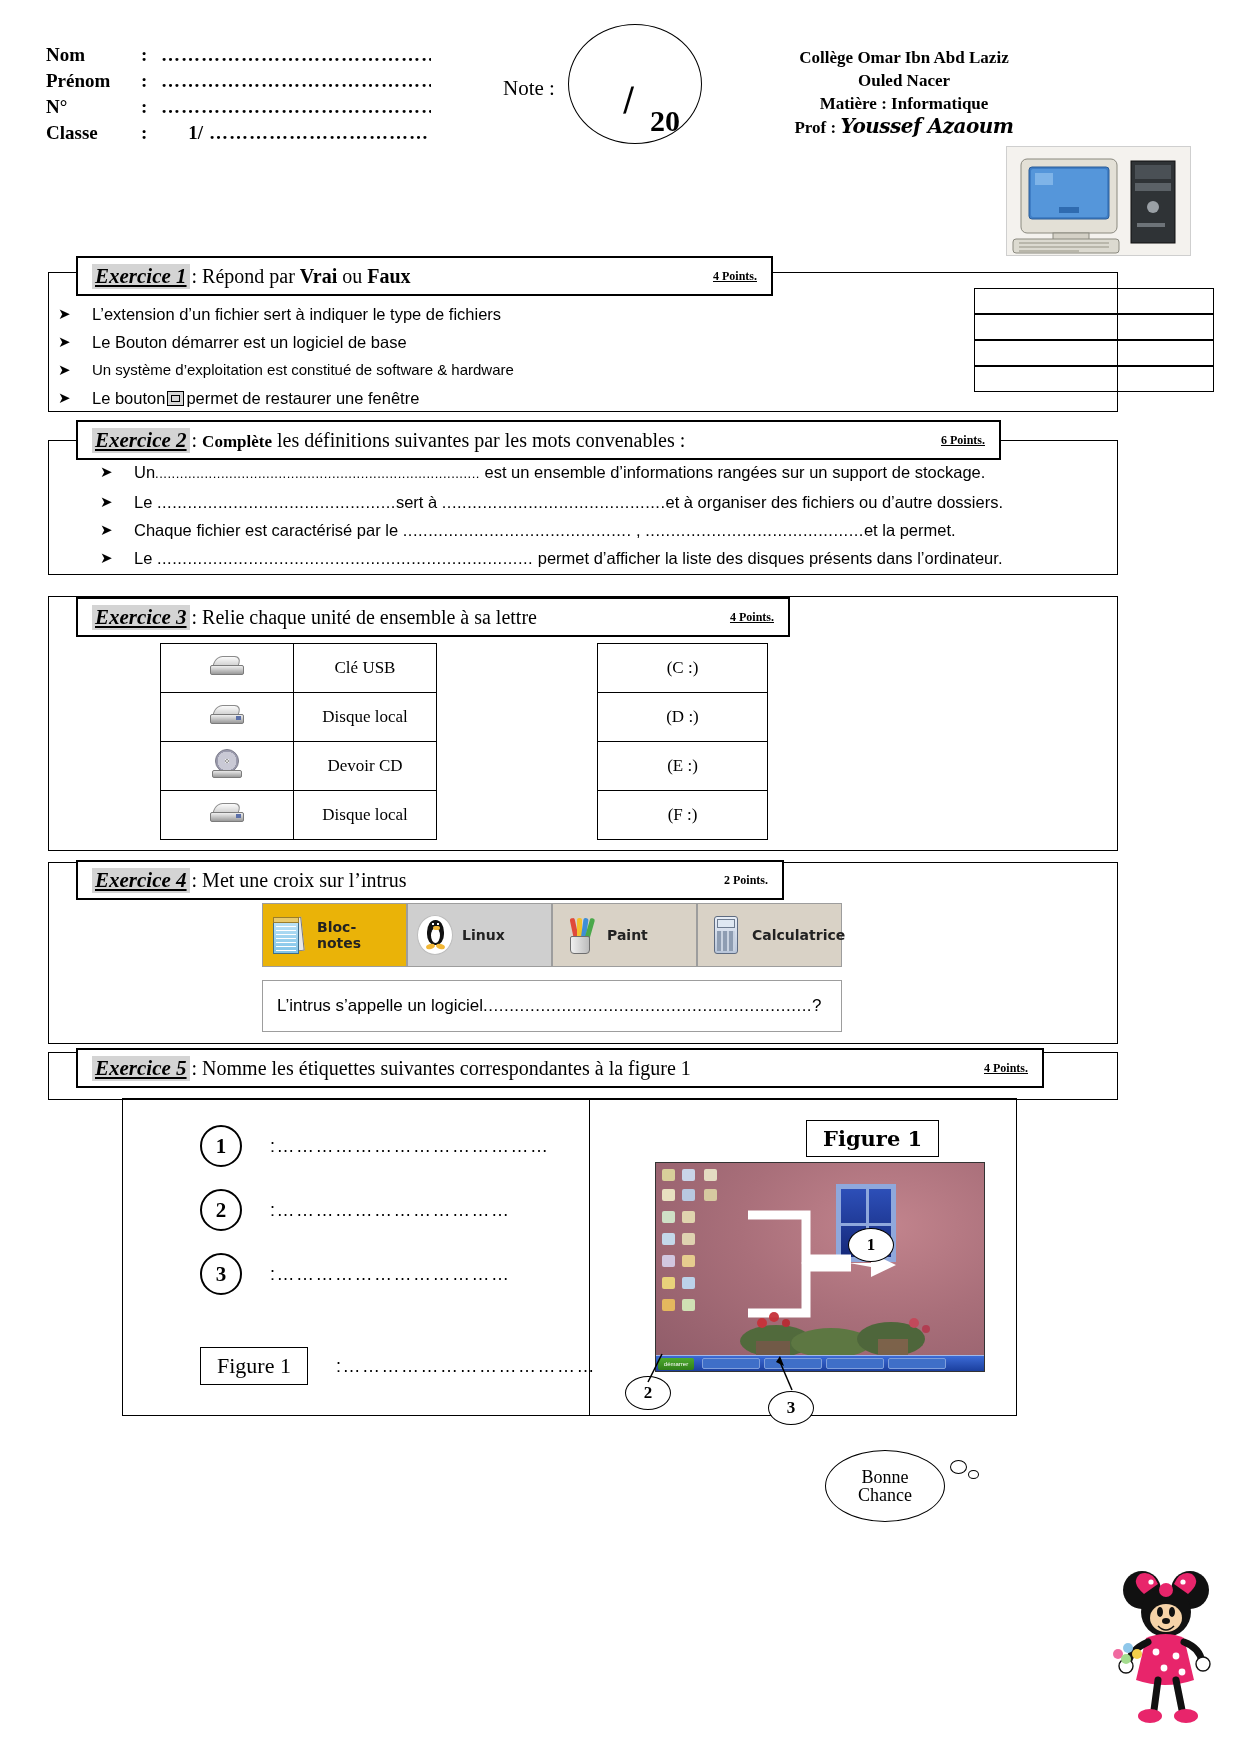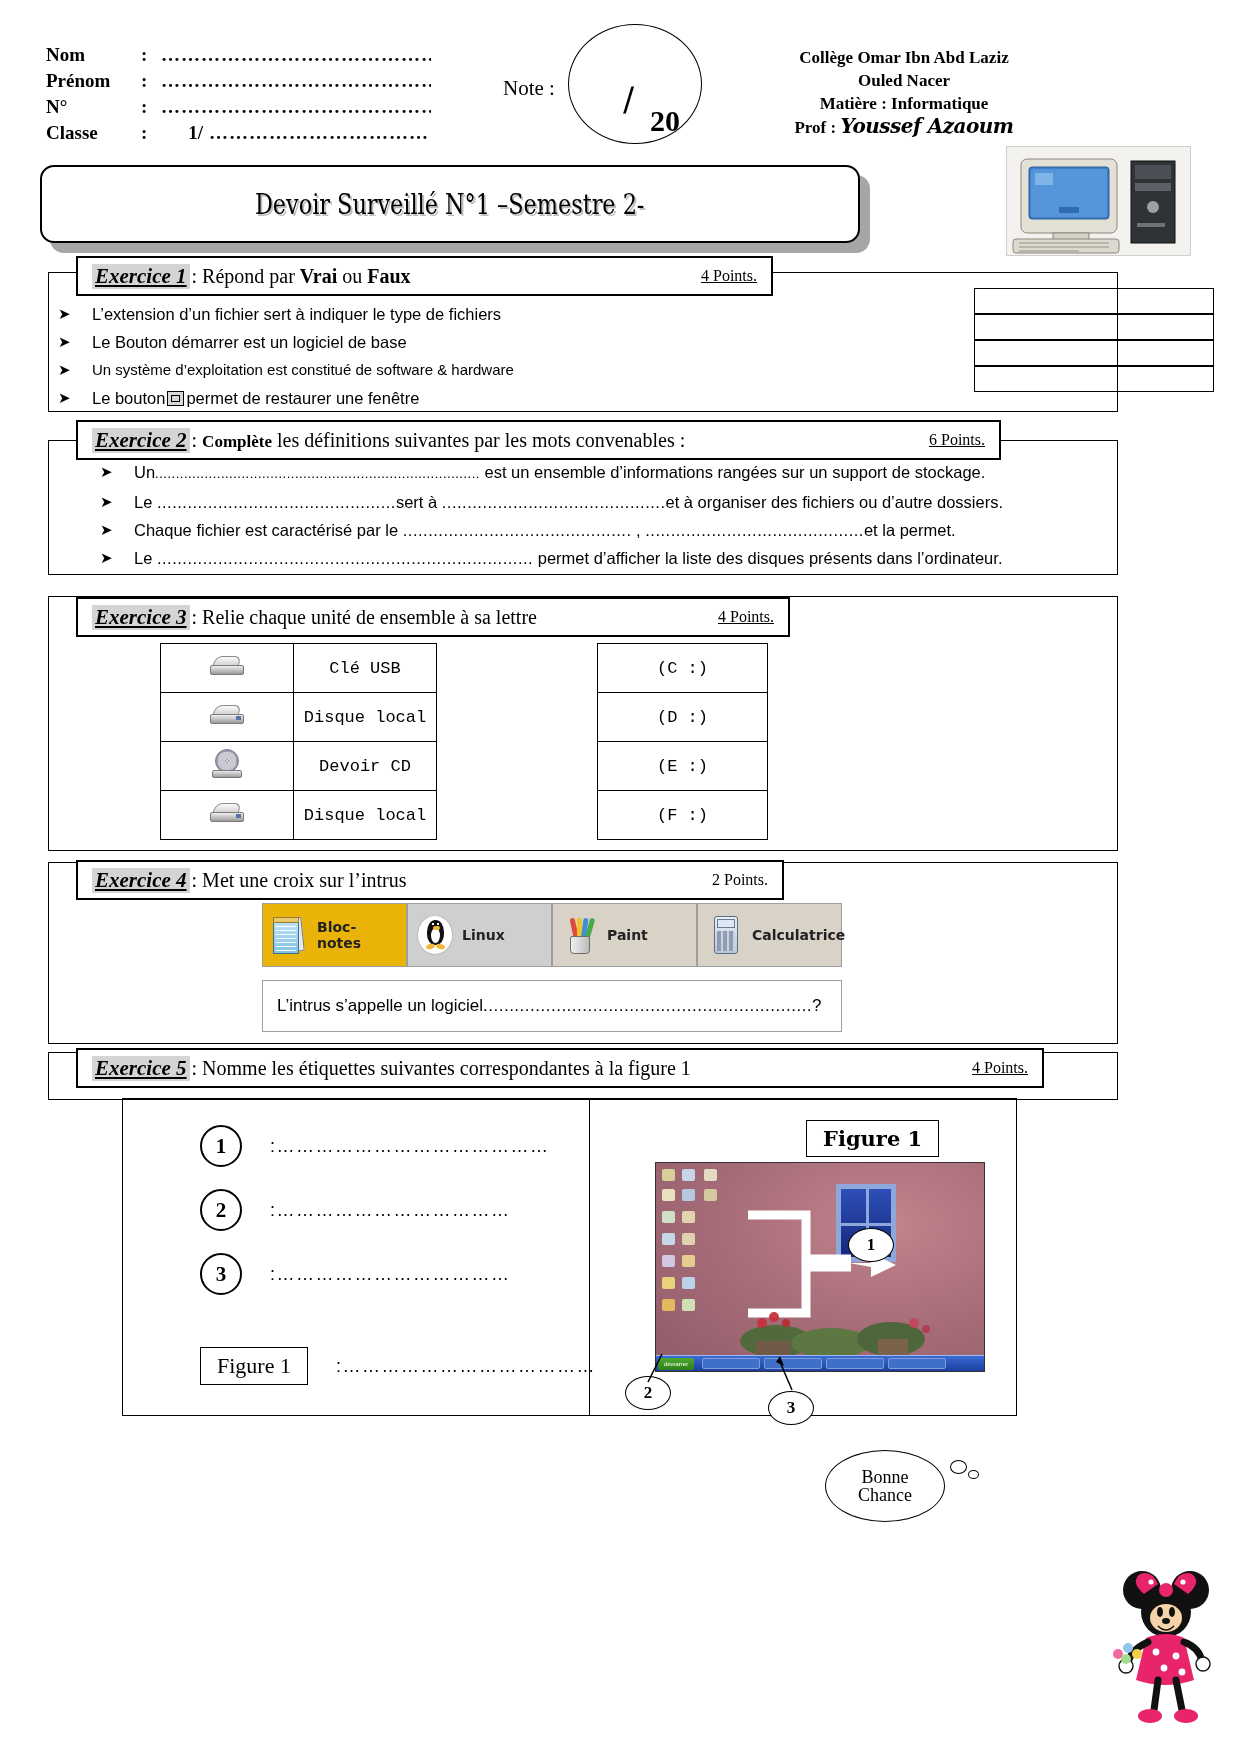--- a/index.html
+++ b/index.html
@@ -50,40 +50,40 @@
                   letter-spacing:0px; text-shadow:2px 2px 0 #bdbdbd; white-space:nowrap;
                   font-stretch:condensed; transform:scaleX(0.92); }
 
   
   .exbox { position:absolute; border:1px solid #000; background:#fff; }
   .exhead { position:absolute; border:2px solid #000; background:#fff; height:40px;
             display:flex; align-items:center; padding:0 14px; z-index:5; }
   .extag { background:#d4d4d4; font-style:italic; font-weight:bold; font-size:21px;
            text-decoration:underline; padding:0 3px; font-family:"Liberation Serif", serif; }
   .exdesc { font-size:20px; margin-left:2px; white-space:nowrap; }
-  .expoints { font-weight:normal; font-size:16px; text-decoration:underline; white-space:nowrap; }
+  .expoints { font-weight:bold; font-size:12px; text-decoration:underline; white-space:nowrap; }
   .expoints.nound { text-decoration:none; }
 
   .bullets { position:absolute; font-family:"Liberation Sans", sans-serif; }
   .bullet { display:flex; align-items:flex-start; font-size:16.5px; line-height:28px; }
   .arrow { width:34px; flex:0 0 34px; font-family:"DejaVu Sans", sans-serif; font-size:15px; }
   .btext { white-space:nowrap; }
 
   .restore-icon { display:inline-block; width:17px; height:15px; border:1.5px solid #000;
                   background:#d8d8d8; position:relative; vertical-align:-2px; margin:0 2px; }
   .restore-icon::before { content:""; position:absolute; left:3px; top:3px; right:3px; bottom:3px;
                           border:1.5px solid #000; }
 
   .ansboxes { position:absolute; right:26px; }
   .ansbox { width:240px; height:26px; border:1.2px solid #000; margin-bottom:0; }
 
   .dots { letter-spacing:0.5px; }
 
   
-  .tbl { border-collapse:collapse; position:absolute; font-family:Liberation Mono, monospace;border-radius:20px; }
+  .tbl { border-collapse:collapse; position:absolute; font-family:Liberation Serif, serif;border-radius:20px; }
   .tbl td { border:1px solid #000; height:49px; font-size:17px; text-align:center; }
   .tbl .icocell { width:133px; }
   .tbl .lblcell { width:143px; }
   .tbl2 td { width:170px; text-align:center; font-size:17px; }
 
   .drive-ico { display:inline-block; width:34px; height:20px; position:relative; }
   .drive-ico .top { position:absolute; left:4px; top:0; width:26px; height:11px;
                     background:linear-gradient(#fbfbfb,#cfcfcf);
                     border:1px solid #8a8a8a; border-radius:7px 7px 2px 2px; transform:skewX(-18deg); }
   .drive-ico .base { position:absolute; left:0; top:9px; width:34px; height:10px;
@@ -256,26 +256,20 @@
         <rect x="6" y="92" width="106" height="14" rx="3" fill="#dcdad0" stroke="#8a897f"></rect>
         <g fill="#b9b7ab">
           <rect x="12" y="95" width="90" height="2"></rect>
           <rect x="12" y="99" width="90" height="2"></rect>
           <rect x="12" y="103" width="60" height="2"></rect>
         </g>
       </svg>
     </div>
   </div>
 
-  <div class="banner-wrap">
-    <div class="banner-shadow"></div>
-    <div class="banner">
-      <span class="banner-title">Devoir Surveillé N°1 –Semestre 2-</span>
-    </div>
-  </div>
 
   <div class="exbox" style="left:48px; top:272px; width:1070px; height:140px;"></div>
 
   <div class="exhead" style="left:76px; top:256px; width:697px;">
     <span class="extag">Exercice 1</span>
     <span class="exdesc">
       <span>: Répond  par </span><b>Vrai</b><span> ou </span><b>Faux</b>
     </span>
     <span class="expoints" style="margin-left:auto">4 Points.</span>
   </div>

